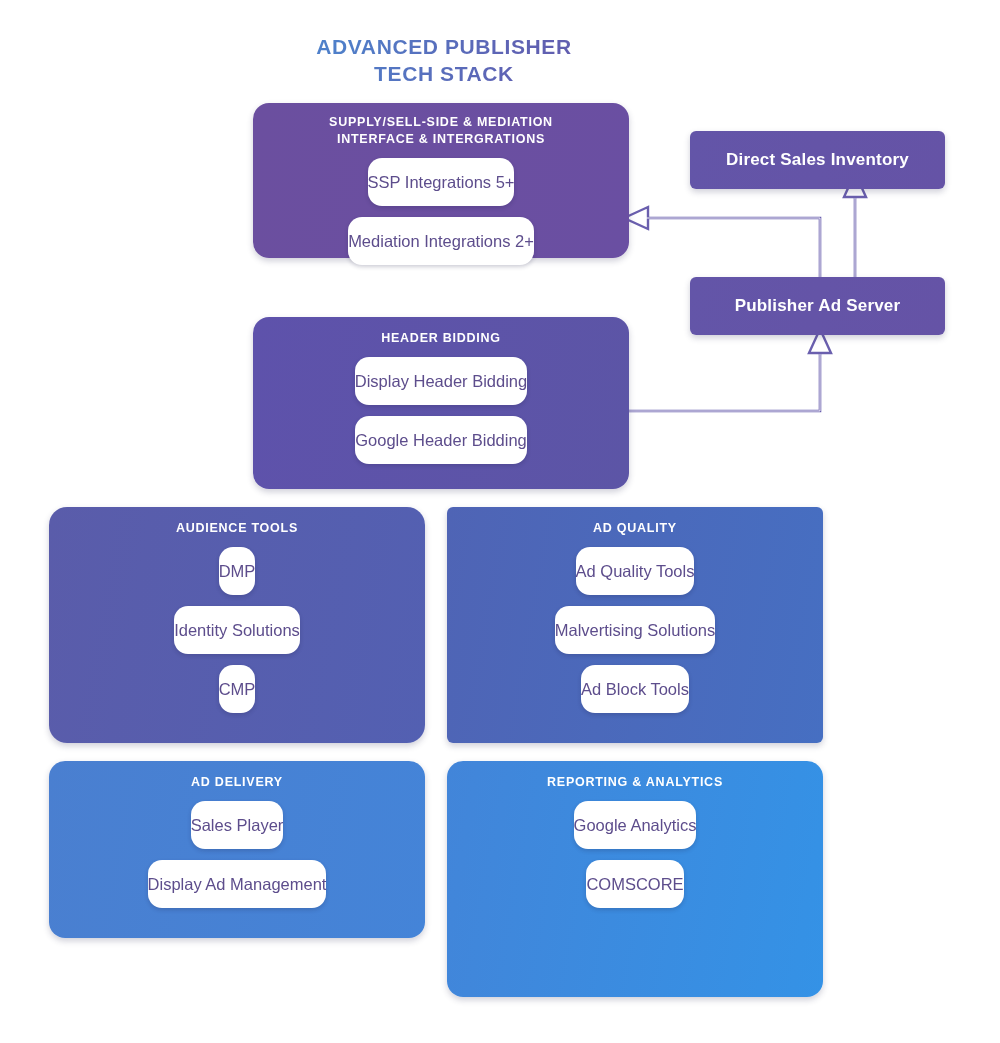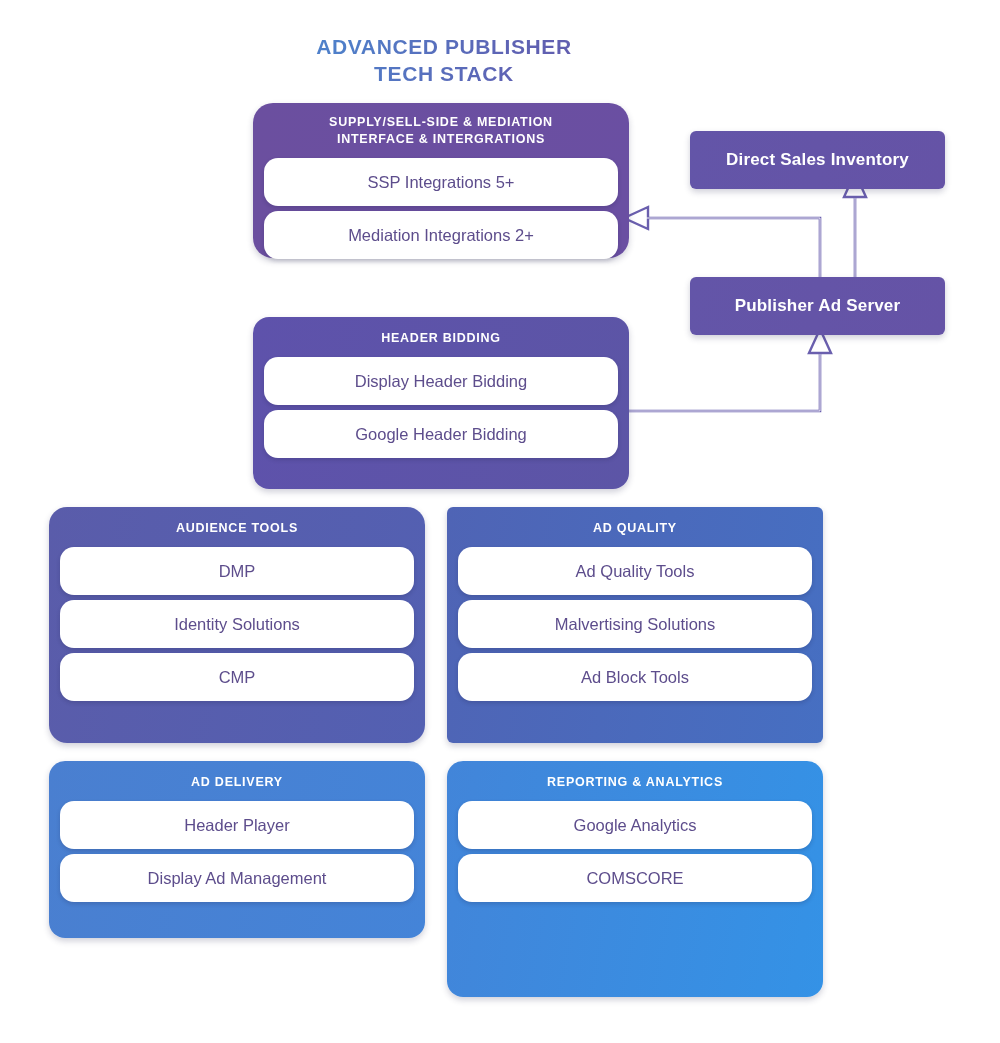--- a/index.html
+++ b/index.html
@@ -53,21 +53,22 @@
     line-height: 17px;
     padding-top: 13px;
     padding-bottom: 2px;
     white-space: pre-line;
   }
   .card.two-line .card-title { padding-top: 11px; }
   .pill-wrap {
     padding: 8px 11px 12px 11px;
     display: flex;
     flex-direction: column;
-    gap: 5px;
+    gap: 11px;
+    align-items: center;
   }
   .pill {
     background: #ffffff;
     border-radius: 14px;
     height: 48px;
     display: flex;
     align-items: center;
     justify-content: center;
     color: #5d4d8c;
     font-size: 16.5px;
@@ -93,21 +94,21 @@
   
   #arrows {
     position: absolute;
     left: 0; top: 0;
     width: 1000px;
     height: 1043px;
     pointer-events: none;
   }
 
   
-  #card-supply   { left: 253px; top: 103px; width: 376px; height: 155px; border-radius: 20px; }
+  #card-supply   { left: 253px; top: 103px; width: 376px; height: 155px; }
   #card-header   { left: 253px; top: 317px; width: 376px; height: 172px; }
   #card-audience { left: 49px;  top: 507px; width: 376px; height: 236px; }
   #card-adq      { left: 447px; top: 507px; width: 376px; height: 236px; border-radius: 6px; }
   #card-delivery { left: 49px;  top: 761px; width: 376px; height: 177px; }
   #card-report   { left: 447px; top: 761px; width: 376px; height: 236px; }
 
   #box-direct { left: 690px; top: 131px; width: 255px; height: 58px; }
   #box-adsrv  { left: 690px; top: 277px; width: 255px; height: 58px; }
 </style>
 </head>
@@ -173,21 +174,21 @@
     <div class="pill-wrap">
       <div class="pill">Ad Quality Tools</div>
       <div class="pill">Malvertising Solutions</div>
       <div class="pill">Ad Block Tools</div>
     </div>
   </div>
 
   <div class="card" id="card-delivery" style="background: linear-gradient(100deg, #4a7fd0 0%, #4484d8 100%);">
     <div class="card-title">AD DELIVERY</div>
     <div class="pill-wrap">
-      <div class="pill">Header Player</div>
+      <div class="pill">Sales Player</div>
       <div class="pill">Display Ad Management</div>
     </div>
   </div>
 
   <div class="card" id="card-report" style="background: linear-gradient(100deg, #4285d9 0%, #3492e6 100%);">
     <div class="card-title">REPORTING &amp; ANALYTICS</div>
     <div class="pill-wrap">
       <div class="pill">Google Analytics</div>
       <div class="pill">COMSCORE</div>
     </div>

